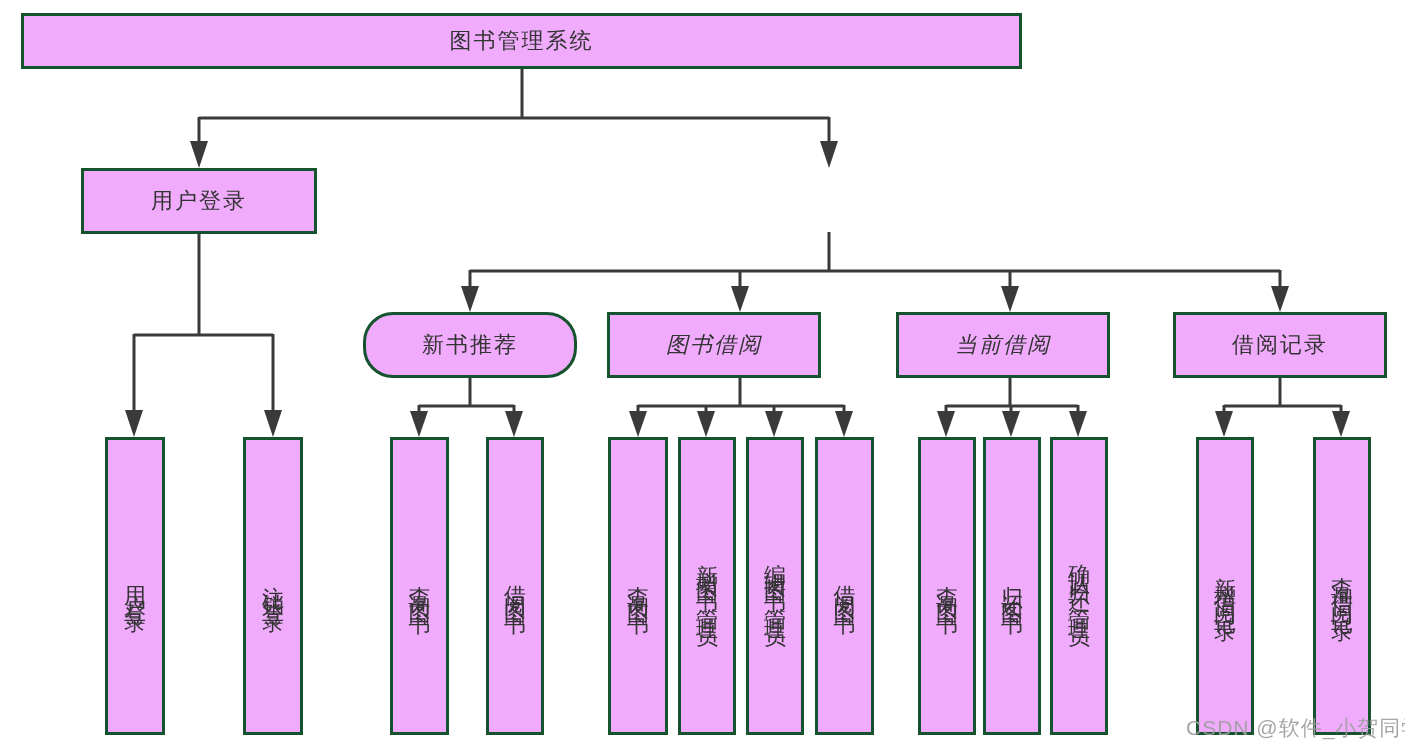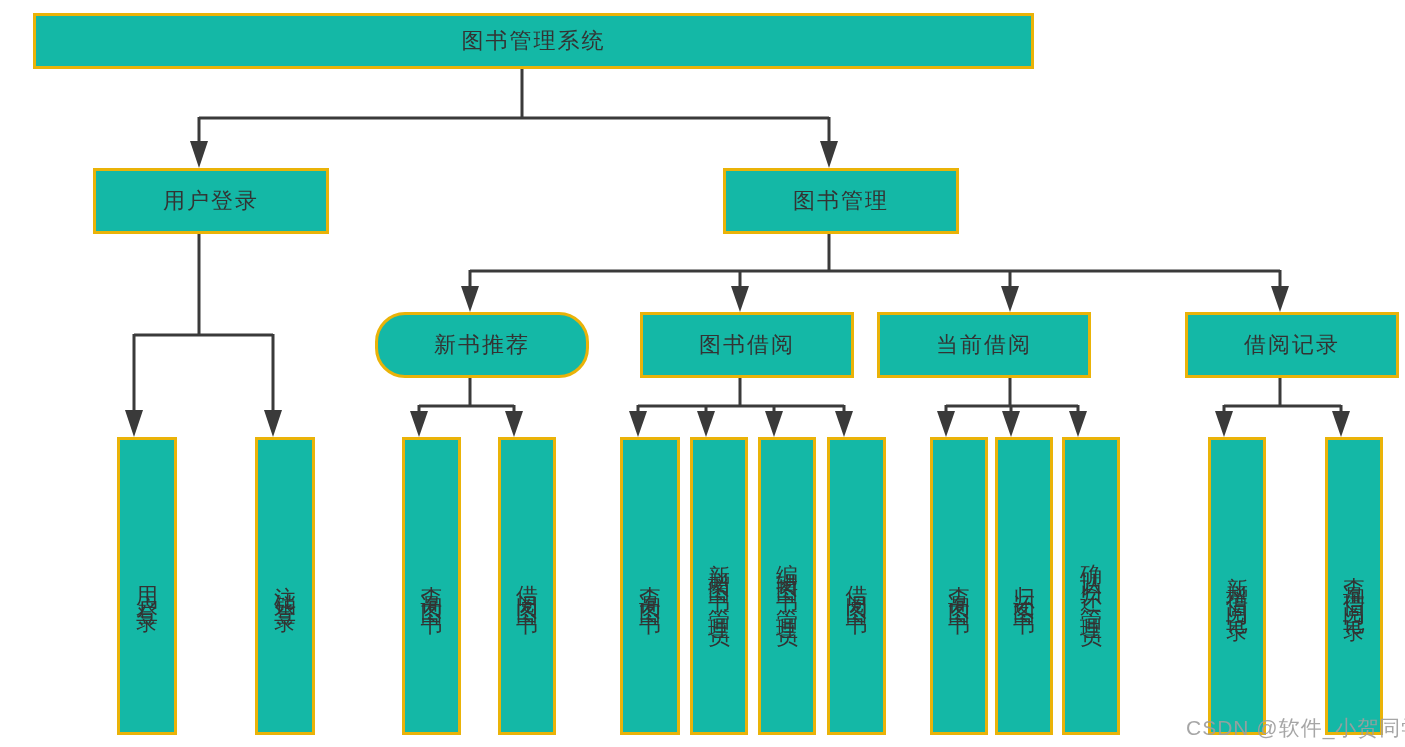--- a/index.html
+++ b/index.html
@@ -4,37 +4,37 @@
 <style>
   html, body { margin:0; padding:0; background:#ffffff; }
   #stage {
     position:relative; width:1405px; height:747px;
     background:#ffffff; overflow:hidden;
     font-family:"Liberation Sans","DejaVu Sans",sans-serif;
   }
   #wires { position:absolute; left:0; top:0; z-index:1; }
   .box {
     position:absolute; box-sizing:border-box;
-    border:3px solid #eab308; background:#14b8a6;
+    border:3px solid #14532d; background:#f0abfc;
     display:flex; align-items:center; justify-content:center;
     font-size:22px; color:#333333; letter-spacing:2px;
-    z-index:2; text-align:center;margin-left:12px;
+    z-index:2; text-align:center;
   }
   .vbox {
     writing-mode:vertical-rl; text-orientation:mixed;
     letter-spacing:9px; line-height:1; font-size:22px;
     padding:6px 0;
   }
   
   .b-root  { left:21px;  top:13px;  width:1001px; height:56px; }
   .b-login { left:81px;  top:168px; width:236px;  height:66px; }
   .b-mgmt  { left:711px; top:168px; width:236px;  height:66px; }
   .l3 { top:312px; width:214px; height:66px; }
-  .b-l3-0 { left:363px;border-radius:30px; }  .b-l3-1 { left:628px; }
-  .b-l3-2 { left:865px; }  .b-l3-3 { left:1173px; }
+  .b-l3-0 { left:363px;border-radius:30px; }  .b-l3-1 { left:607px;font-style:italic; }
+  .b-l3-2 { left:896px;font-style:italic; }  .b-l3-3 { left:1173px; }
   .l4 { top:437px; height:298px; }
   .b-g1-0 { left:105px;  width:60px; }
   .b-g1-1 { left:243px;  width:60px; }
   .b-g2-0 { left:390px;  width:59px; }
   .b-g2-1 { left:486px;  width:58px; }
   .b-g3-0 { left:608px;  width:60px; }
   .b-g3-1 { left:678px;  width:58px; }
   .b-g3-2 { left:746px;  width:58px; }
   .b-g3-3 { left:815px;  width:59px; }
   .b-g4-0 { left:918px;  width:58px; }
@@ -92,21 +92,20 @@
     <g stroke="#3a3a3a" stroke-width="3" fill="#3a3a3a">
       <path d="M1280 377 V406 M1224 406 H1341 M1224 405 V414 M1341 405 V414" fill="none"></path>
       <polygon points="1215,411 1233,411 1224,437" stroke="none"></polygon>
       <polygon points="1332,411 1350,411 1341,437" stroke="none"></polygon>
     </g>
   </svg>
 
   <div class="box b-root">图书管理系统</div>
 
   <div class="box b-login">用户登录</div>
-  <div class="box b-mgmt">图书管理</div>
 
   <div class="box l3 b-l3-0">新书推荐</div>
   <div class="box l3 b-l3-1">图书借阅</div>
   <div class="box l3 b-l3-2">当前借阅</div>
   <div class="box l3 b-l3-3">借阅记录</div>
 
   <div class="box vbox l4 b-g1-0">用户登录</div>
   <div class="box vbox l4 b-g1-1">注销登录</div>
 
   <div class="box vbox l4 b-g2-0">查询图书</div>

